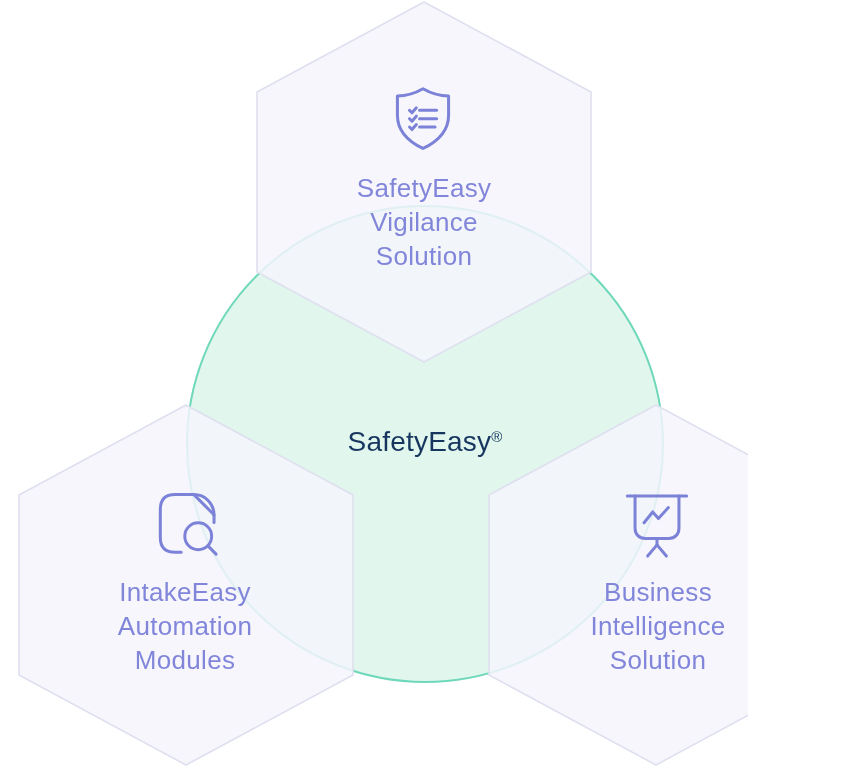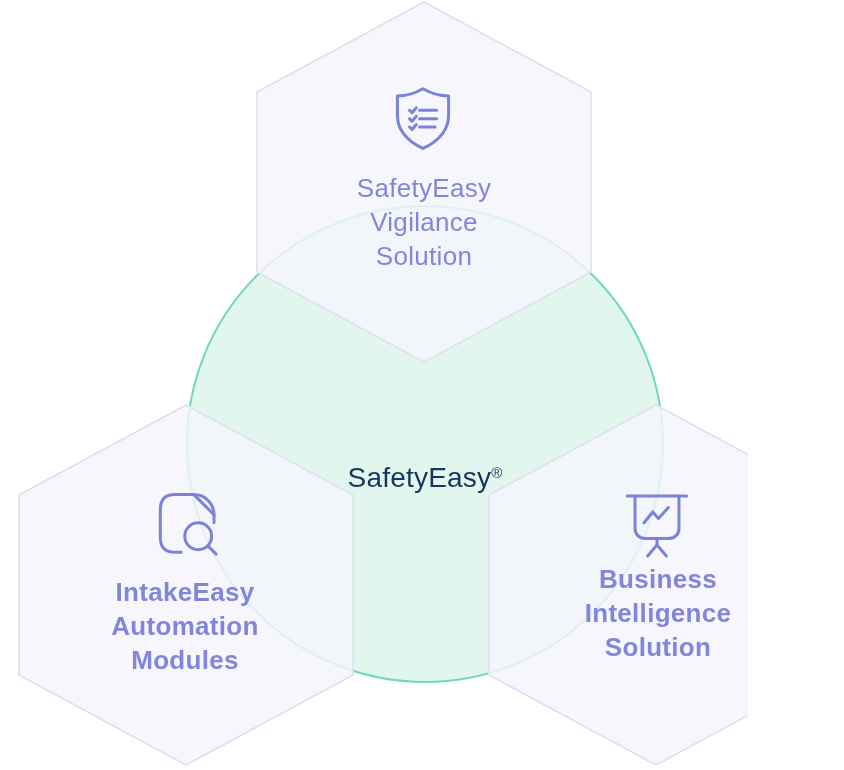--- a/index.html
+++ b/index.html
@@ -57,21 +57,20 @@
     position: absolute;
     left: 255px;
     top: 420px;
     width: 340px;
     text-align: center;
     font-size: 28px;
     line-height: 33px;
     font-weight: 500;
     letter-spacing: 0.2px;
     color: #17365f;
-    margin-top: 36px;
   }
   .reg {
     font-size: 15px;
     vertical-align: 9px;
   }
 </style>
 </head>
 <body>
 
 <div class="stage">
@@ -110,25 +109,25 @@
       <path d="M24 32v3.6"></path>
       <path d="M24 35.6l-5.2 6.2"></path>
       <path d="M24 35.6l5.2 6.2"></path>
     </g>
   </svg>
 
   <div class="hex-label" style="left:254px; top:171px;">SafetyEasy
 Vigilance
 Solution</div>
 
-  <div class="hex-label" style="left:15px; top:575px;font-weight:bold;">IntakeEasy
+  <div class="hex-label" style="left:15px; top:575px;">IntakeEasy
 Automation
 Modules</div>
 
-  <div class="hex-label" style="left:488px; top:562px;font-weight:bold;">Business
+  <div class="hex-label" style="left:488px; top:575px;">Business
 Intelligence
 Solution</div>
 
   <div class="center-title">
     <div><span>SafetyEasy</span><span class="reg">®</span></div>
   </div>
 
 </div>
 
 </body></html>

